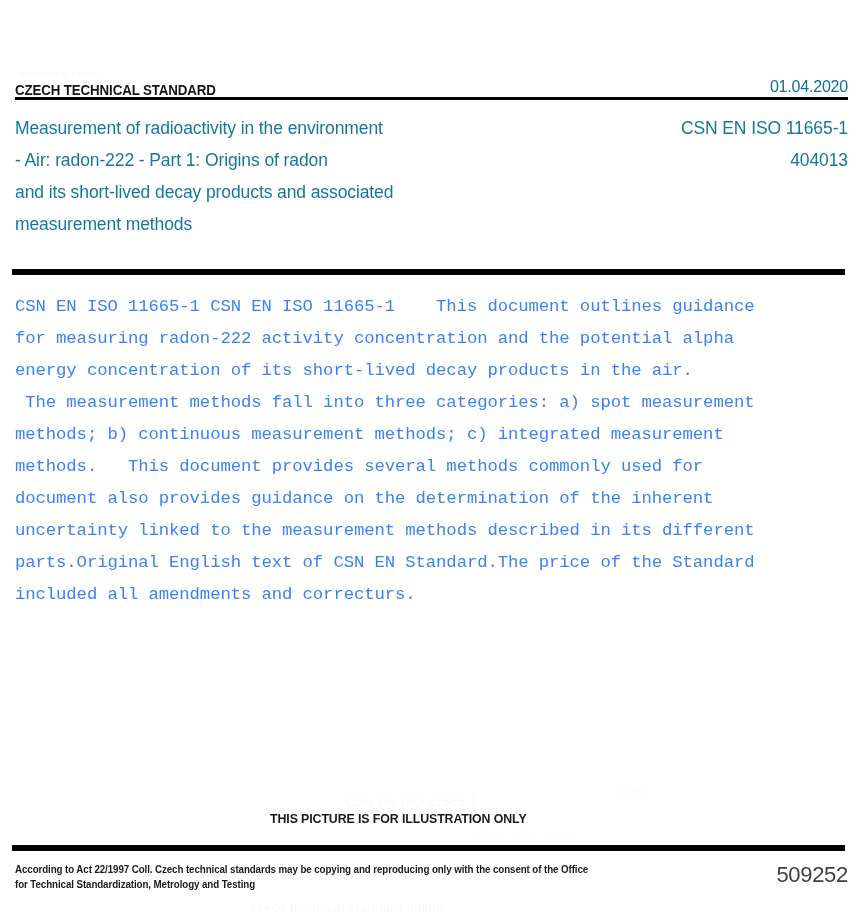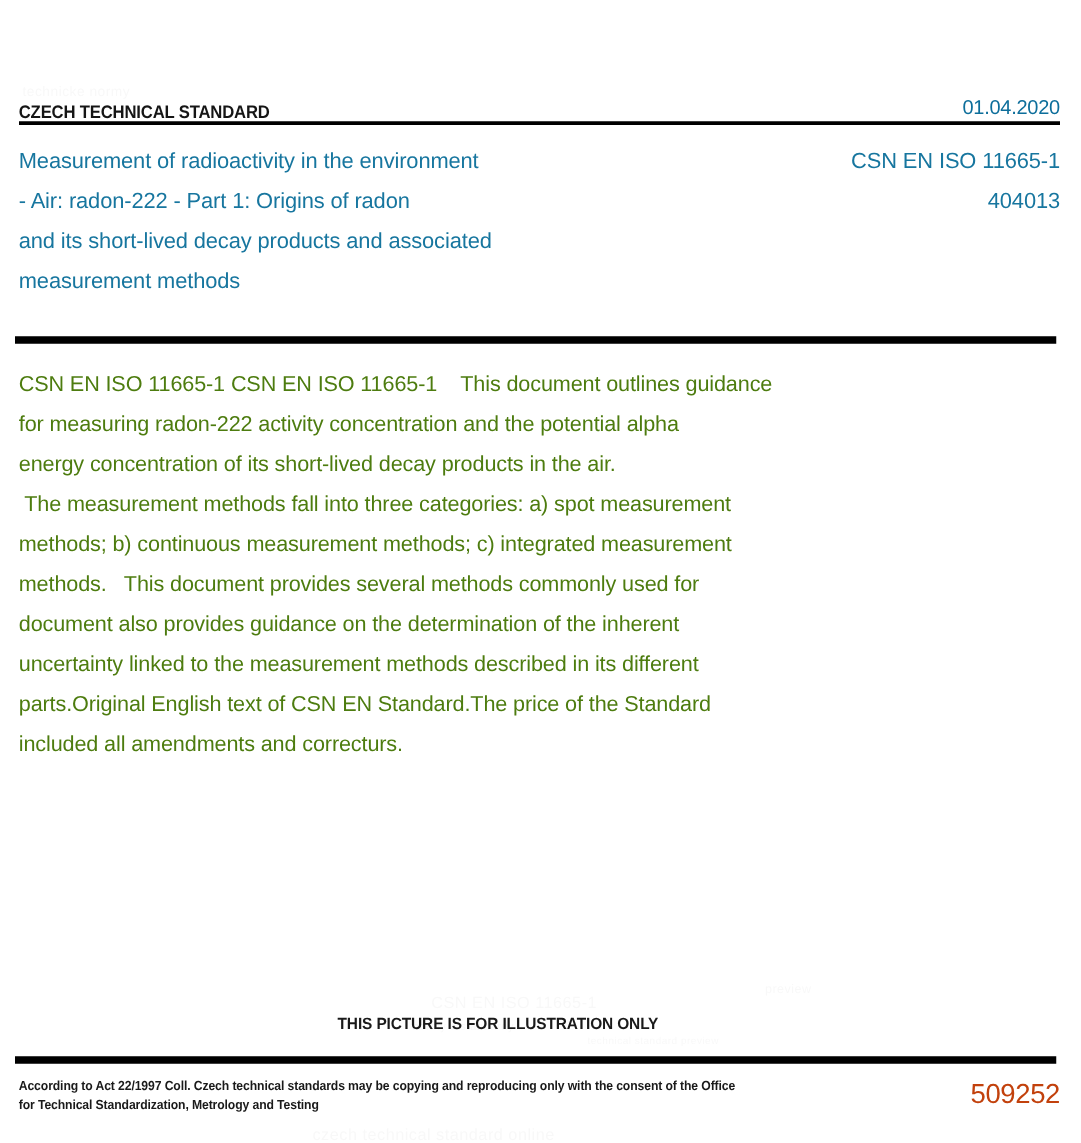--- a/index.html
+++ b/index.html
@@ -125,25 +125,26 @@
     letter-spacing: -0.1px;
   }
   .title-right .tr-line { display: block; }
 
   
   .abstract {
     position: absolute;
     left: 15px;
     top: 291px;
     width: 800px;
-    color: #4d7c0f;
+    color: #3b82f6;
     font-size: 17.3px;
     line-height: 32px;
     z-index: 2;
     letter-spacing: -0.1px;
+    font-family: Liberation Mono, monospace;
   }
   .abstract .ab-line {
     display: block;
     white-space: pre;
   }
 
   
   .illustration-note {
     position: absolute;
     left: 0;
@@ -179,21 +180,21 @@
     color: #1a1a1a;
     line-height: 15px;
     max-width: 600px;
     transform: scaleX(0.93);
     transform-origin: left top;
     letter-spacing: -0.1px;
   }
   .footer-legal .fl-line { display: block; white-space: nowrap; }
   .footer-code {
     font-size: 22px;
-    color: #c2410c;
+    color: #404040;
     line-height: 24px;
     white-space: nowrap;
     letter-spacing: -0.3px;
     margin-top: 1px;
   }
 </style>
 </head>
 <body>
 
 <div class="page">

